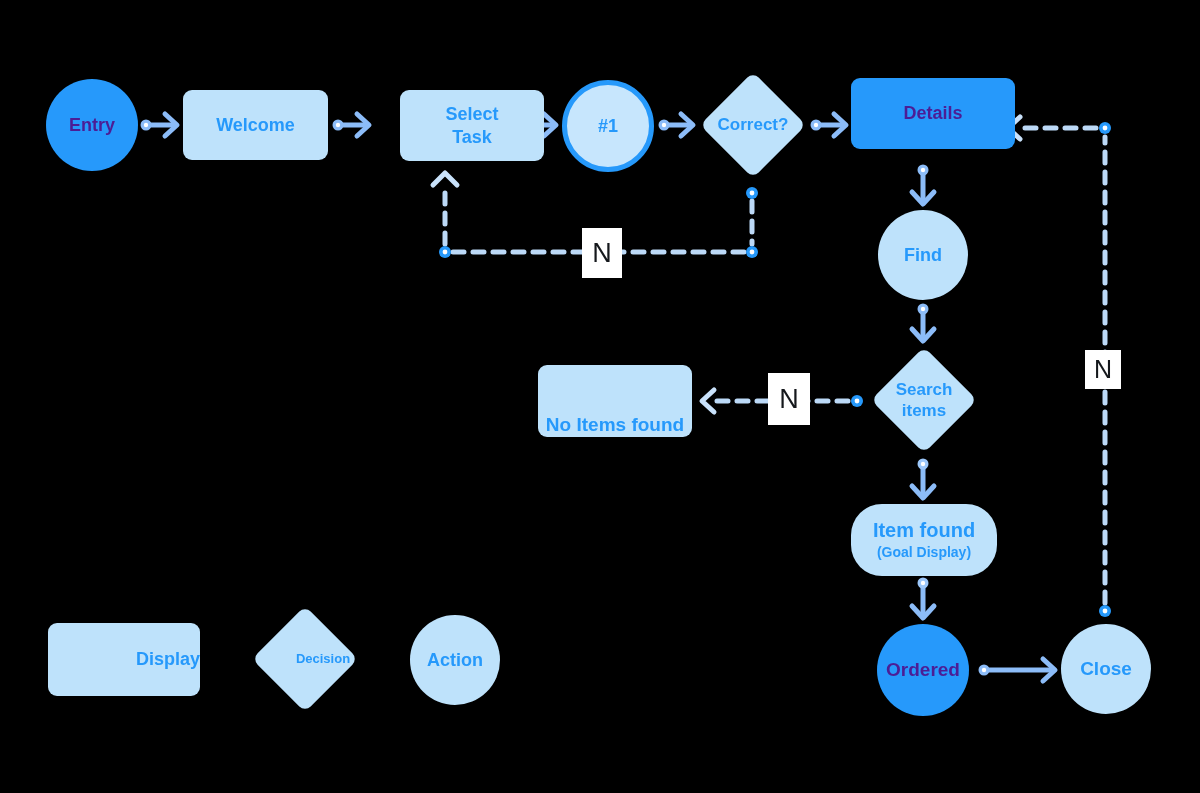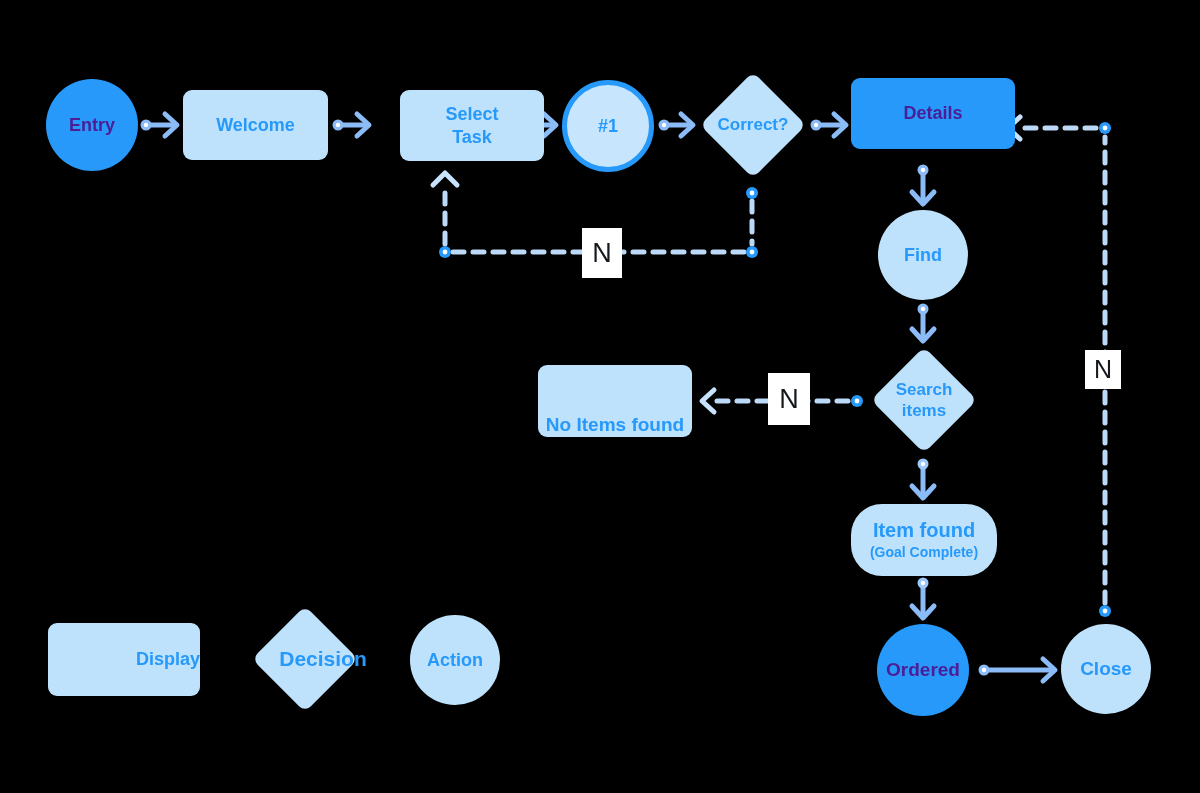--- a/index.html
+++ b/index.html
@@ -175,41 +175,41 @@
     <span class="node-label" style="font-size:17px;">Search
 items</span>
   </div>
 
   <div class="node rect" style="left:538px;top:365px;width:154px;height:72px;font-size:19px;justify-content:flex-end;">
     <span class="node-label">No Items found</span>
   </div>
 
   <div class="node rect" style="left:851px;top:504px;width:146px;height:72px;font-size:20px;border-radius:31px;">
     <span class="node-label">Item found</span>
-    <span class="node-sublabel">(Goal Complete)</span>
+    <span class="node-sublabel">(Goal Display)</span>
   </div>
 
   <div class="node circle solid" style="left:877px;top:624px;width:92px;height:92px;font-size:19px;">
     <span class="node-label">Ordered</span>
   </div>
 
   <div class="node circle" style="left:1061px;top:624px;width:90px;height:90px;font-size:19px;">
     <span class="node-label">Close</span>
   </div>
 
   <div class="edge-label" style="left:582px;top:228px;width:40px;height:50px;">N</div>
   <div class="edge-label" style="left:768px;top:373px;width:42px;height:52px;">N</div>
   <div class="edge-label" style="left:1085px;top:350px;width:36px;height:39px;font-size:25px;">N</div>
 
   <div class="node rect" style="left:48px;top:623px;width:152px;height:73px;align-items:flex-end;">
     <span class="node-label">Display</span>
   </div>
 
   <div class="node diamond" style="left:252px;top:606px;width:106px;height:106px;">
     <span class="diamond-shape"></span>
-    <span class="node-label" style="font-size:21px;margin-left:36px;">Decision</span>
+    <span class="node-label" style="font-size:13px;margin-left:36px;">Decision</span>
   </div>
 
   <div class="node circle" style="left:410px;top:615px;width:90px;height:90px;">
     <span class="node-label">Action</span>
   </div>
 
 </div>
 
 </body></html>

